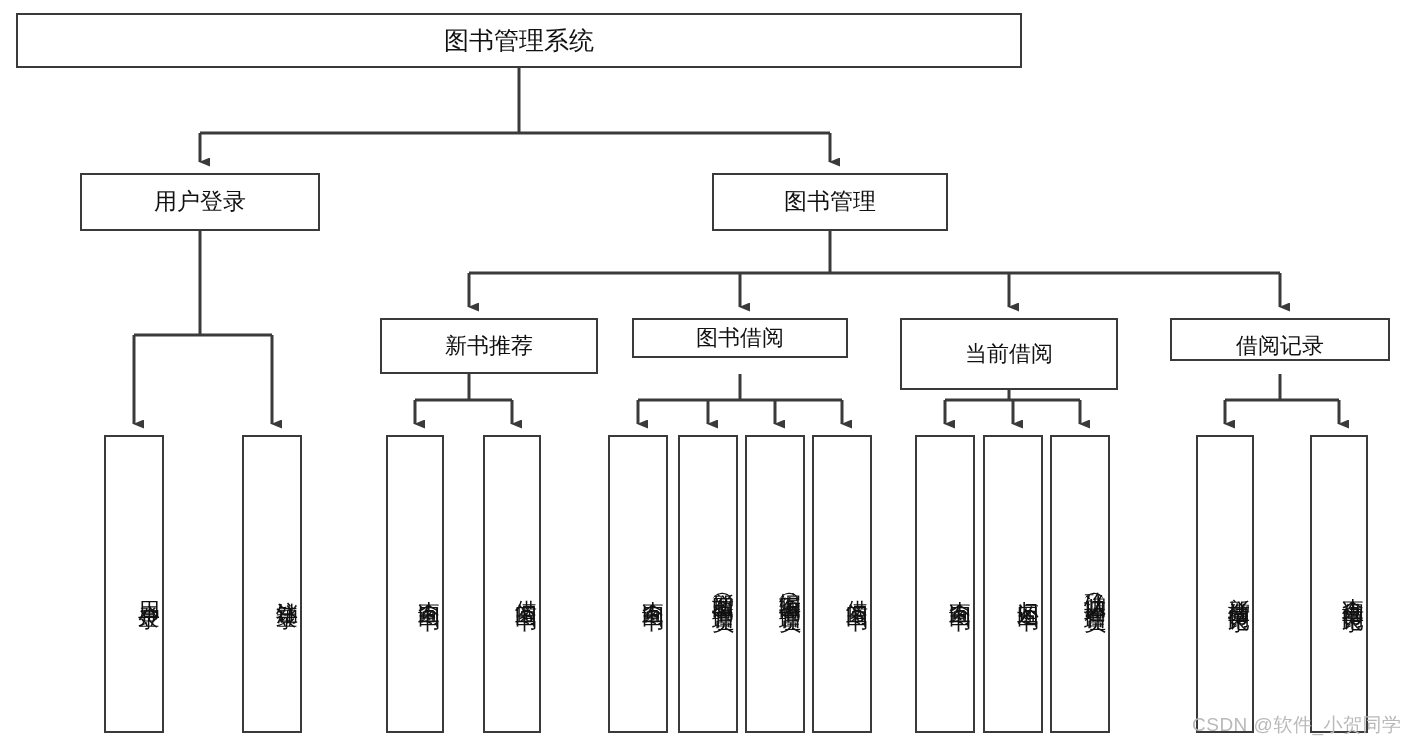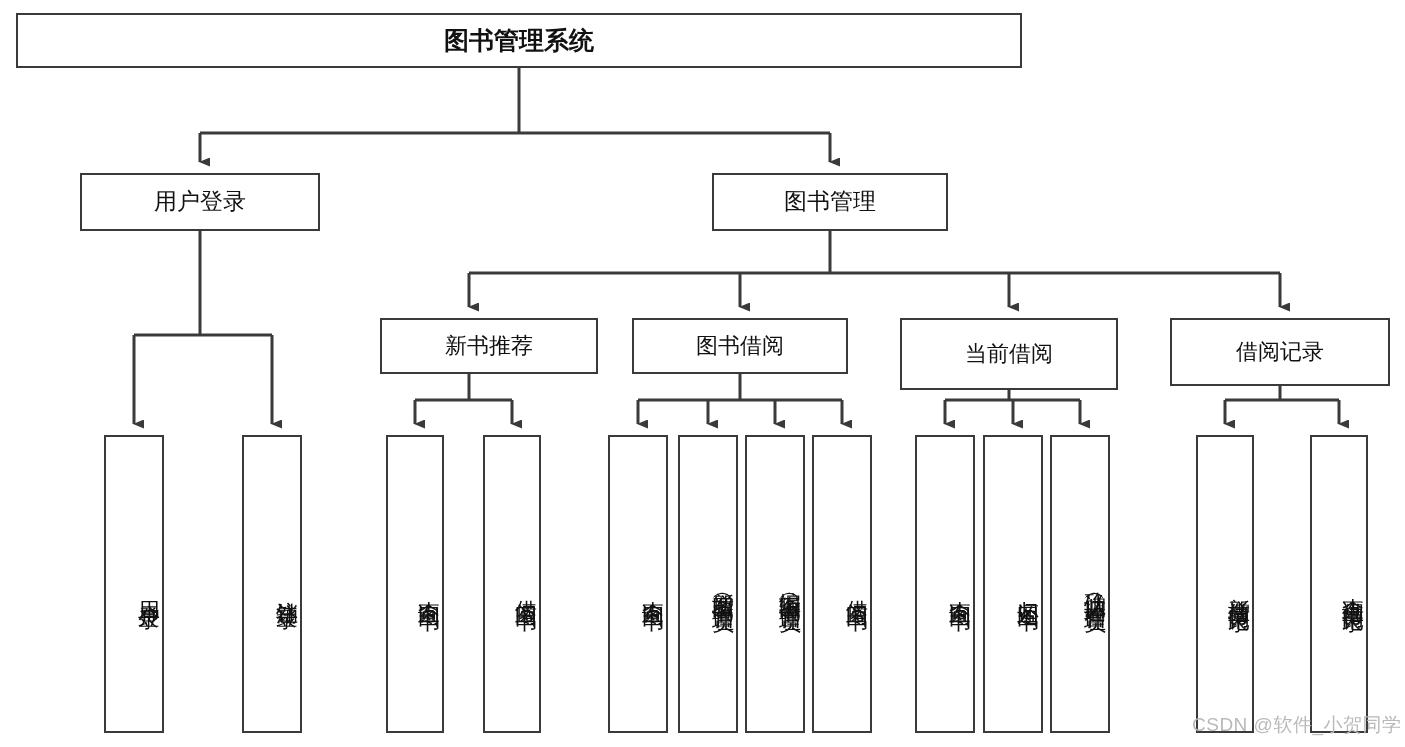--- a/index.html
+++ b/index.html
@@ -35,21 +35,20 @@
     border: 2px solid #3a3a3a;
     background: #ffffff;
     display: flex;
     align-items: center;
     justify-content: center;
     color: #111111;
     line-height: 1.18;
   }
   .node-root {
     font-size: 25px;
-    font-weight: bold;
   }
   .node-l2 {
     font-size: 23px;
   }
   .node-l3 {
     font-size: 22px;
   }
   .node-leaf {
     font-size: 22px;
     writing-mode: vertical-rl;
@@ -129,27 +128,27 @@
   <div class="node-box node-l2" style="left: 80px; top: 173px; width: 240px; height: 58px;">
     <span>用户登录</span>
   </div>
   <div class="node-box node-l2" style="left: 712px; top: 173px; width: 236px; height: 58px; text-align: right;">
     <span>图书管理</span>
   </div>
 
   <div class="node-box node-l3" style="left: 360px; top: 318px; width: 218px; height: 56px; margin-left: 20px;">
     <span>新书推荐</span>
   </div>
-  <div class="node-box node-l3" style="left: 632px; top: 318px; width: 216px; height: 56px; align-items: center;">
+  <div class="node-box node-l3" style="left: 632px; top: 318px; width: 216px; height: 40px; align-items: center;">
     <span>图书借阅</span>
   </div>
   <div class="node-box node-l3" style="left: 900px; top: 318px; width: 218px; height: 72px;">
     <span>当前借阅</span>
   </div>
-  <div class="node-box node-l3" style="left: 1170px; top: 318px; width: 220px; height: 68px;">
+  <div class="node-box node-l3" style="left: 1170px; top: 318px; width: 220px; height: 43px; align-items: flex-end;">
     <span>借阅记录</span>
   </div>
 
   <div class="node-box node-leaf" style="left: 104px; top: 435px; width: 60px; height: 298px;">
     <span class="leaf-text">用户登录</span>
   </div>
   <div class="node-box node-leaf" style="left: 242px; top: 435px; width: 60px; height: 298px;">
     <span class="leaf-text">注销登录</span>
   </div>
   <div class="node-box node-leaf" style="left: 386px; top: 435px; width: 58px; height: 298px;">

